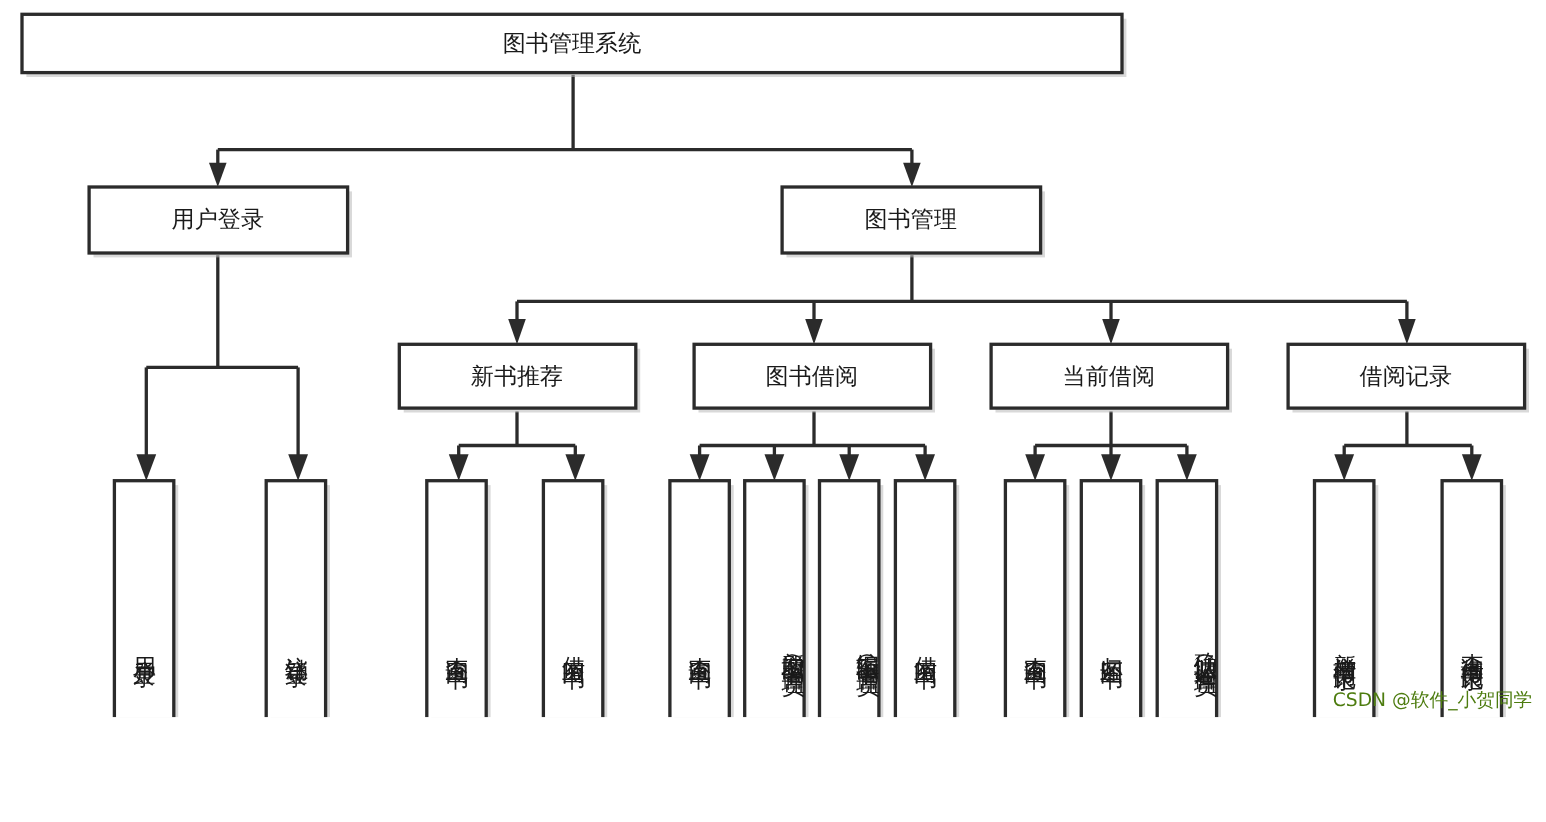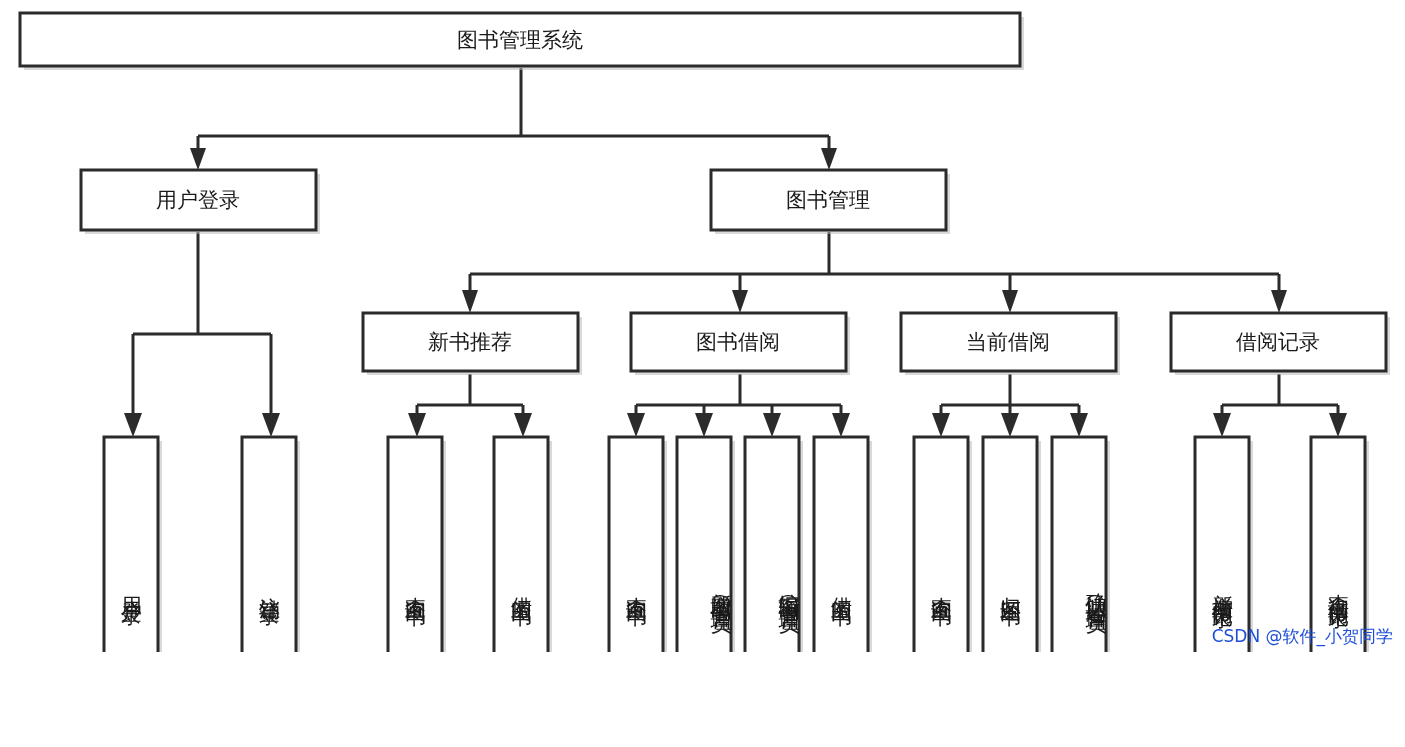--- a/index.html
+++ b/index.html
@@ -66,21 +66,21 @@
     white-space: nowrap;
     pointer-events: none;
     user-select: none;
   }
   .watermark {
     position: absolute;
     right: 12px;
     bottom: 4px;
     font-family: "DejaVu Sans", "Liberation Sans", sans-serif;
     font-size: 17px;
-    color: #1d4ed8;
+    color: #4d7c0f;
     white-space: nowrap;
     user-select: none;
   }
 </style>
 </head>
 <body>
 
 <div id="diagram-root">
 
   <svg class="diagram-canvas" viewBox="0 0 1405 747" xmlns="http://www.w3.org/2000/svg">

